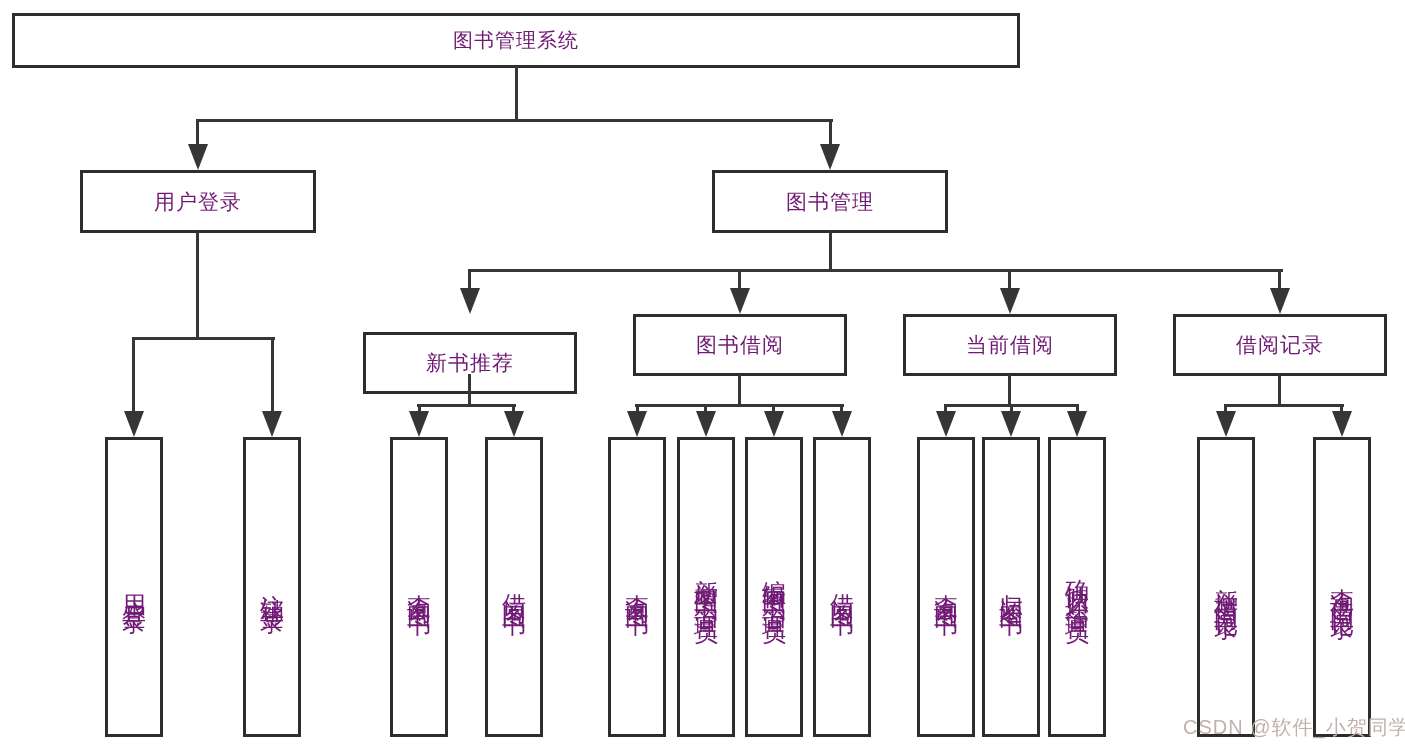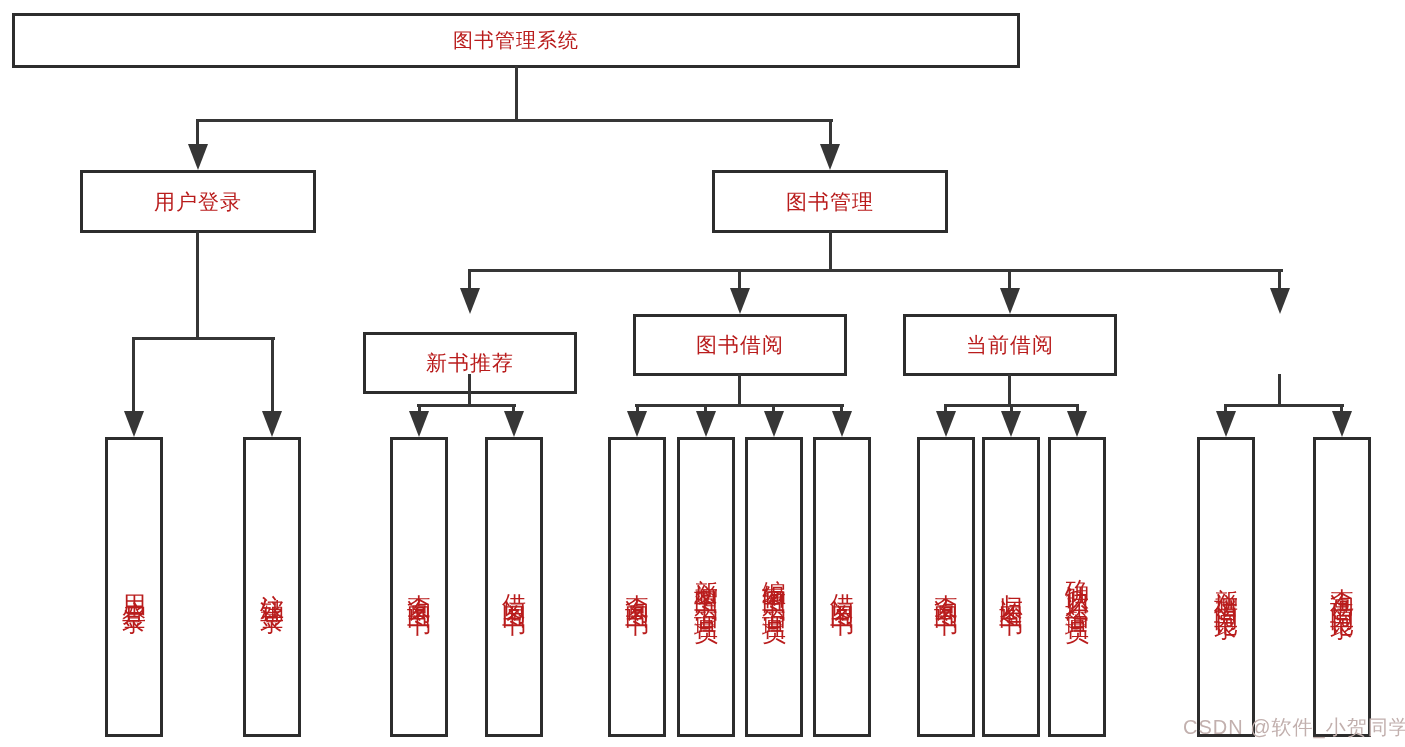--- a/index.html
+++ b/index.html
@@ -13,21 +13,21 @@
     height: 747px;
     background: #ffffff;
     font-family: "Liberation Sans", "DejaVu Sans", sans-serif;
     overflow: hidden;
   }
   .box {
     position: absolute;
     box-sizing: border-box;
     background: #ffffff;
     border: 3px solid #2d2d2d;
-    color: #b91c1c;
+    color: #701a75;
     display: flex;
     align-items: center;
     justify-content: center;
     text-align: center;
   }
   .box.h-label {
     font-size: 21px;
     letter-spacing: 1px;
   }
   .box.root-label {
@@ -105,20 +105,23 @@
 
   <div class="box h-label" style="left:363px; top:314px; width:214px; height:62px;margin-top:18px;">
     <span>新书推荐</span>
   </div>
   <div class="box h-label" style="left:633px; top:314px; width:214px; height:62px;">
     <span>图书借阅</span>
   </div>
   <div class="box h-label" style="left:903px; top:314px; width:214px; height:62px;">
     <span>当前借阅</span>
   </div>
+  <div class="box h-label" style="left:1173px; top:314px; width:214px; height:62px;">
+    <span>借阅记录</span>
+  </div>
 
   <div class="line" style="left:468px; top:374px; width:3px; height:33px;"></div>
   <div class="line" style="left:738px; top:374px; width:3px; height:33px;"></div>
   <div class="line" style="left:1008px; top:374px; width:3px; height:33px;"></div>
   <div class="line" style="left:1278px; top:374px; width:3px; height:33px;"></div>
 
   <div class="line" style="left:417px; top:404px; width:99px; height:3px;"></div>
   <div class="line" style="left:635px; top:404px; width:209px; height:3px;"></div>
   <div class="line" style="left:944px; top:404px; width:135px; height:3px;"></div>
   <div class="line" style="left:1224px; top:404px; width:120px; height:3px;"></div>

